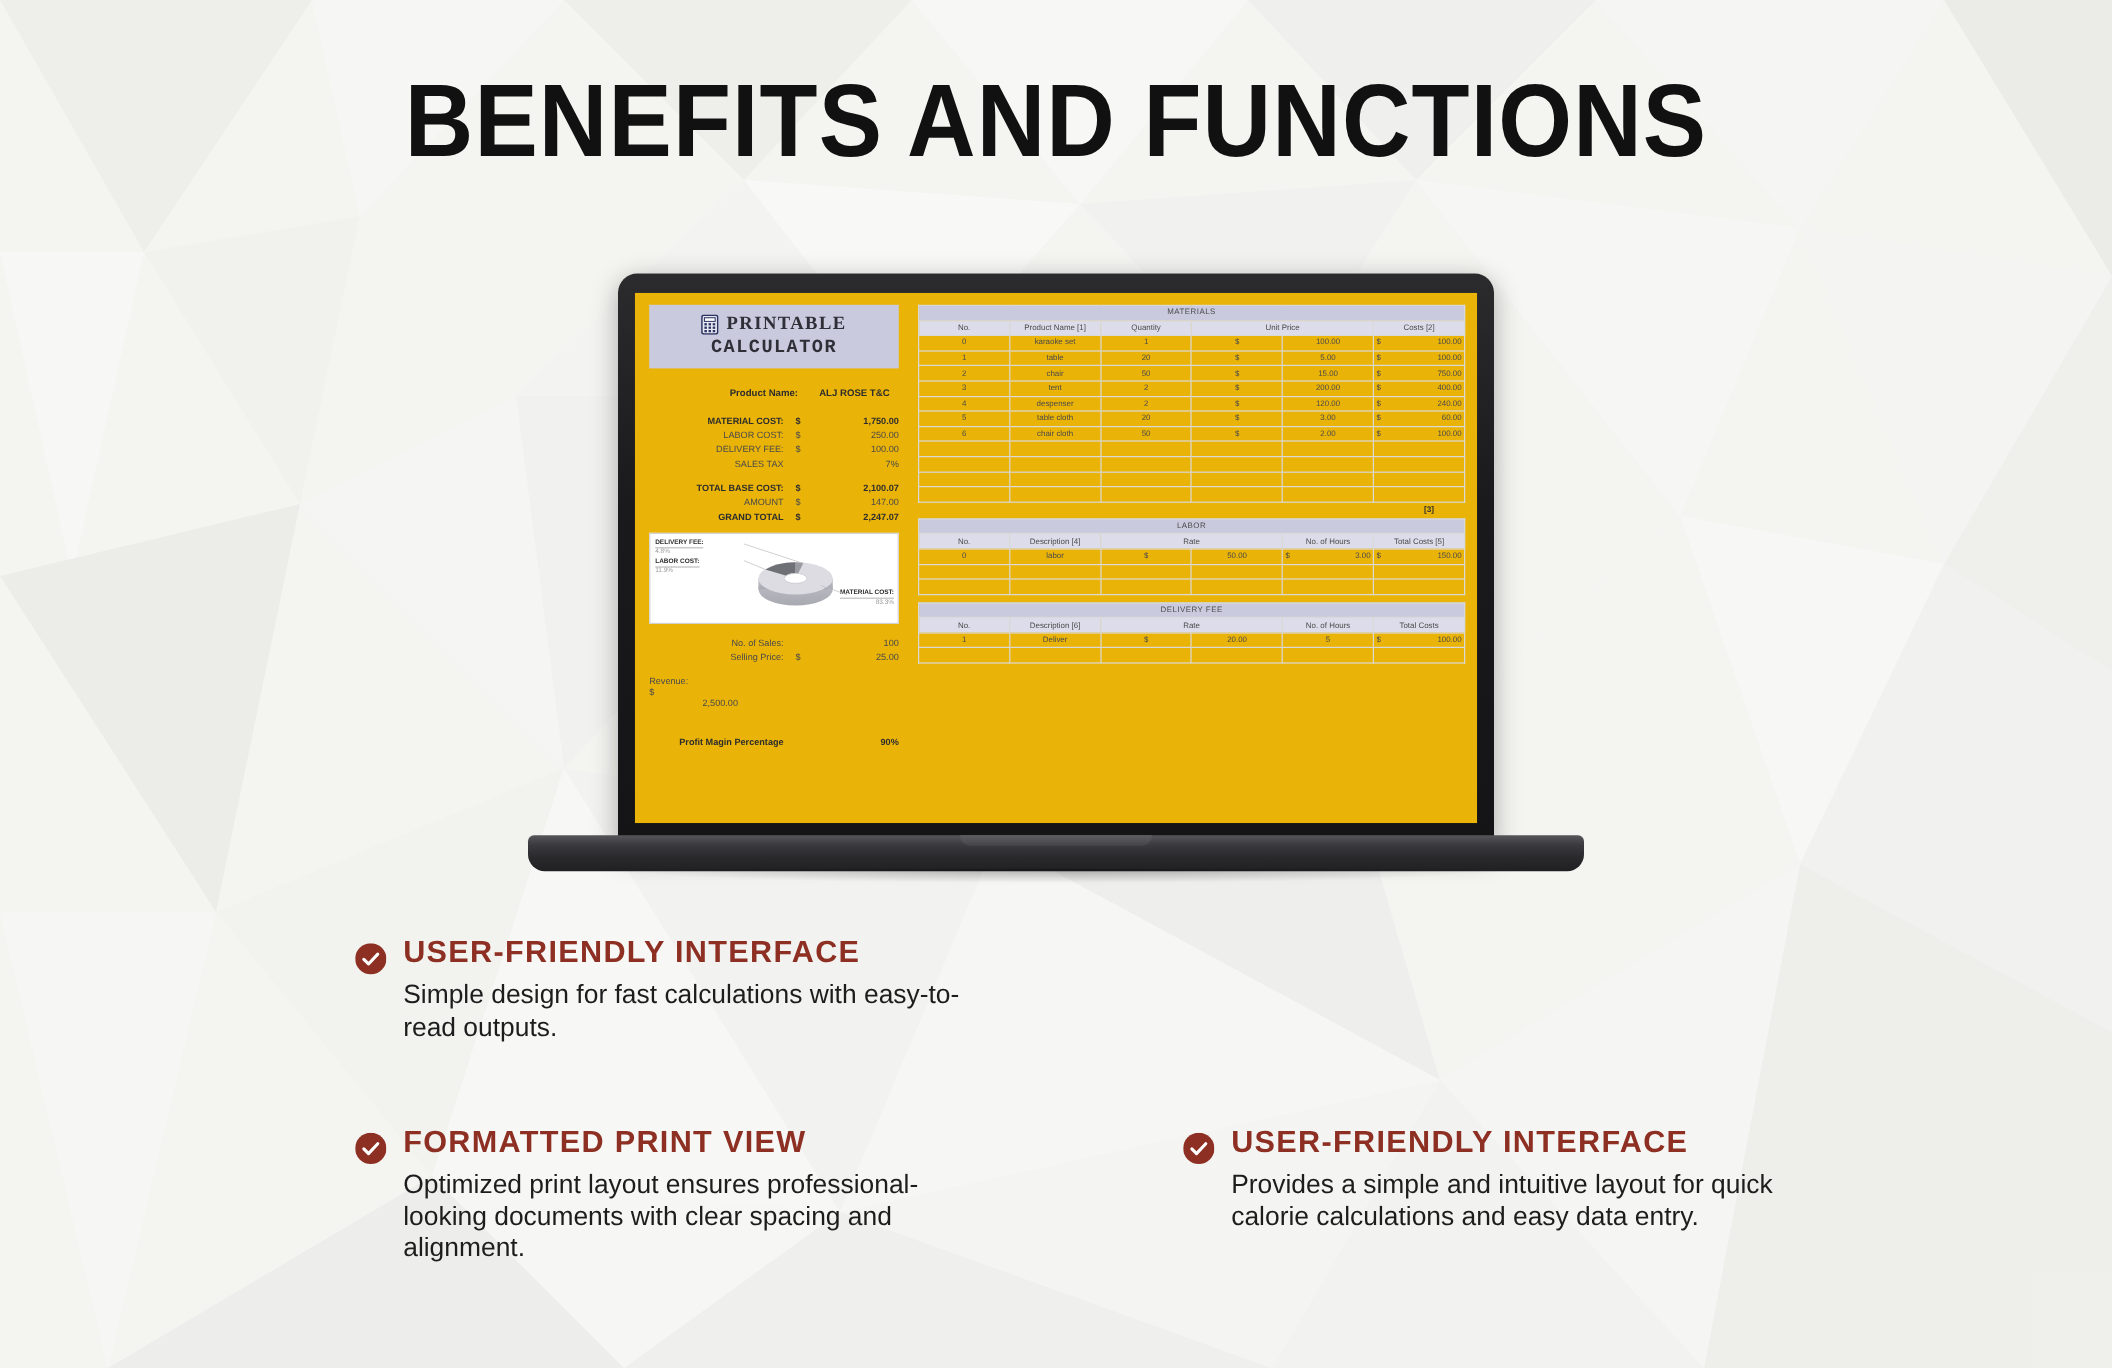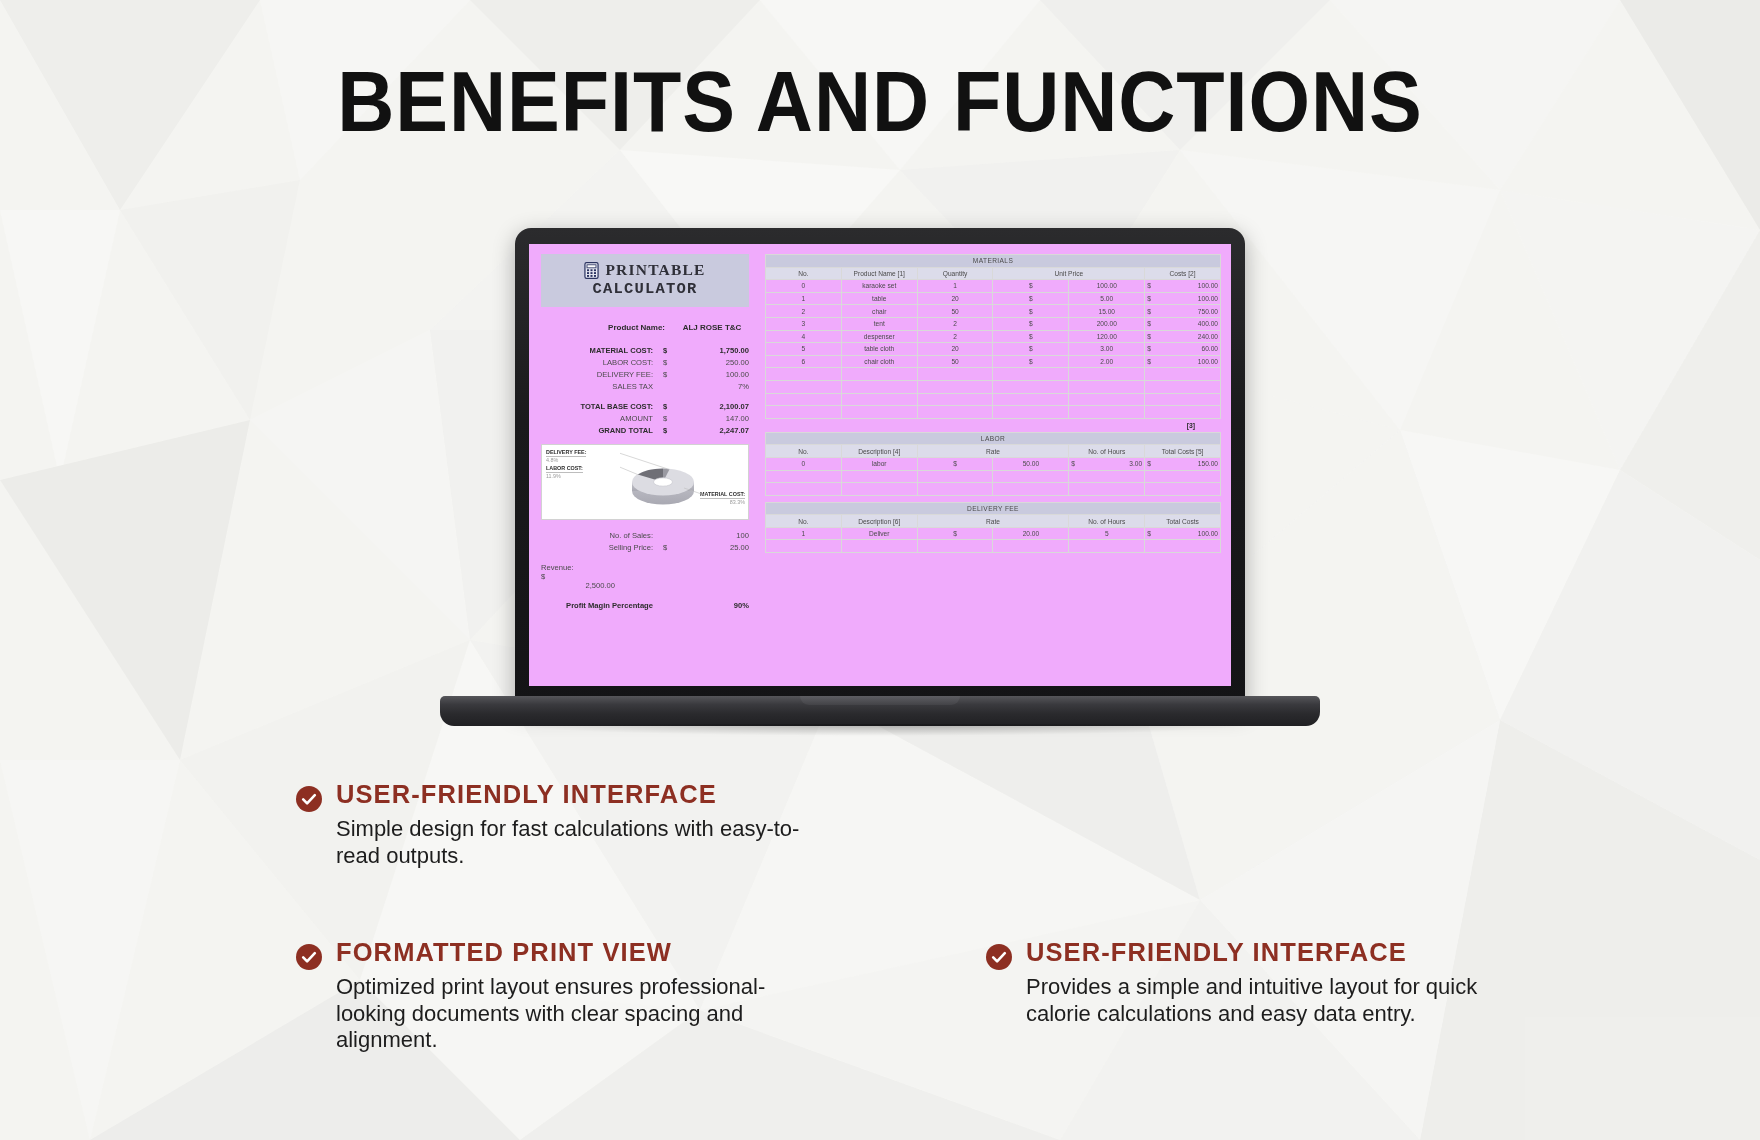--- a/index.html
+++ b/index.html
@@ -51,21 +51,21 @@
     top:0px; width:160px; height:9px;
     background:linear-gradient(180deg,#5e5e63,#434347);
     border-radius:0 0 9px 9px;
   }
   .laptop-foot {
     position:absolute; left:60px; top:496px; width:760px; height:12px;
     background:radial-gradient(ellipse at 50% 0%, rgba(0,0,0,0.26), rgba(0,0,0,0) 70%);
   }
 
   
-  .sheet { display:flex; width:100%; height:100%; background:#f0abfc; font-size:7.2px; color:#3a3a3a; }
+  .sheet { display:flex; width:100%; height:100%; background:#eab308; font-size:7.2px; color:#3a3a3a; }
   .sheet-left { width:232px; flex:0 0 232px; padding:10px 12px 0 12px; }
   .sheet-right { flex:1; padding:10px 10px 0 4px; }
 
   .brand-band {
     background:#c9cade;
     text-align:center;
     padding:7px 4px 9px 4px;
     font-family:"Liberation Serif", serif;
     color:#2f2f38;
   }
@@ -284,21 +284,21 @@
               <div class="kv">
                 <div class="k">Selling Price:</div>
                 <div class="cur">$</div>
                 <div class="v">25.00</div>
               </div>
               <div class="kv" style="margin-top: 11px; flex-direction: column;">
                 <div class="k">Revenue:</div>
                 <div class="cur">$</div>
                 <div class="v">2,500.00</div>
               </div>
-              <div class="kv strong" style="margin-top: 11px;">
+              <div class="kv strong" style="margin-top: 24px;">
                 <div class="k">Profit Magin Percentage</div>
                 <div class="cur"></div>
                 <div class="v">90%</div>
               </div>
             </div>
         </div>
 
         <div class="sheet-right">
 
           <table class="grid">

